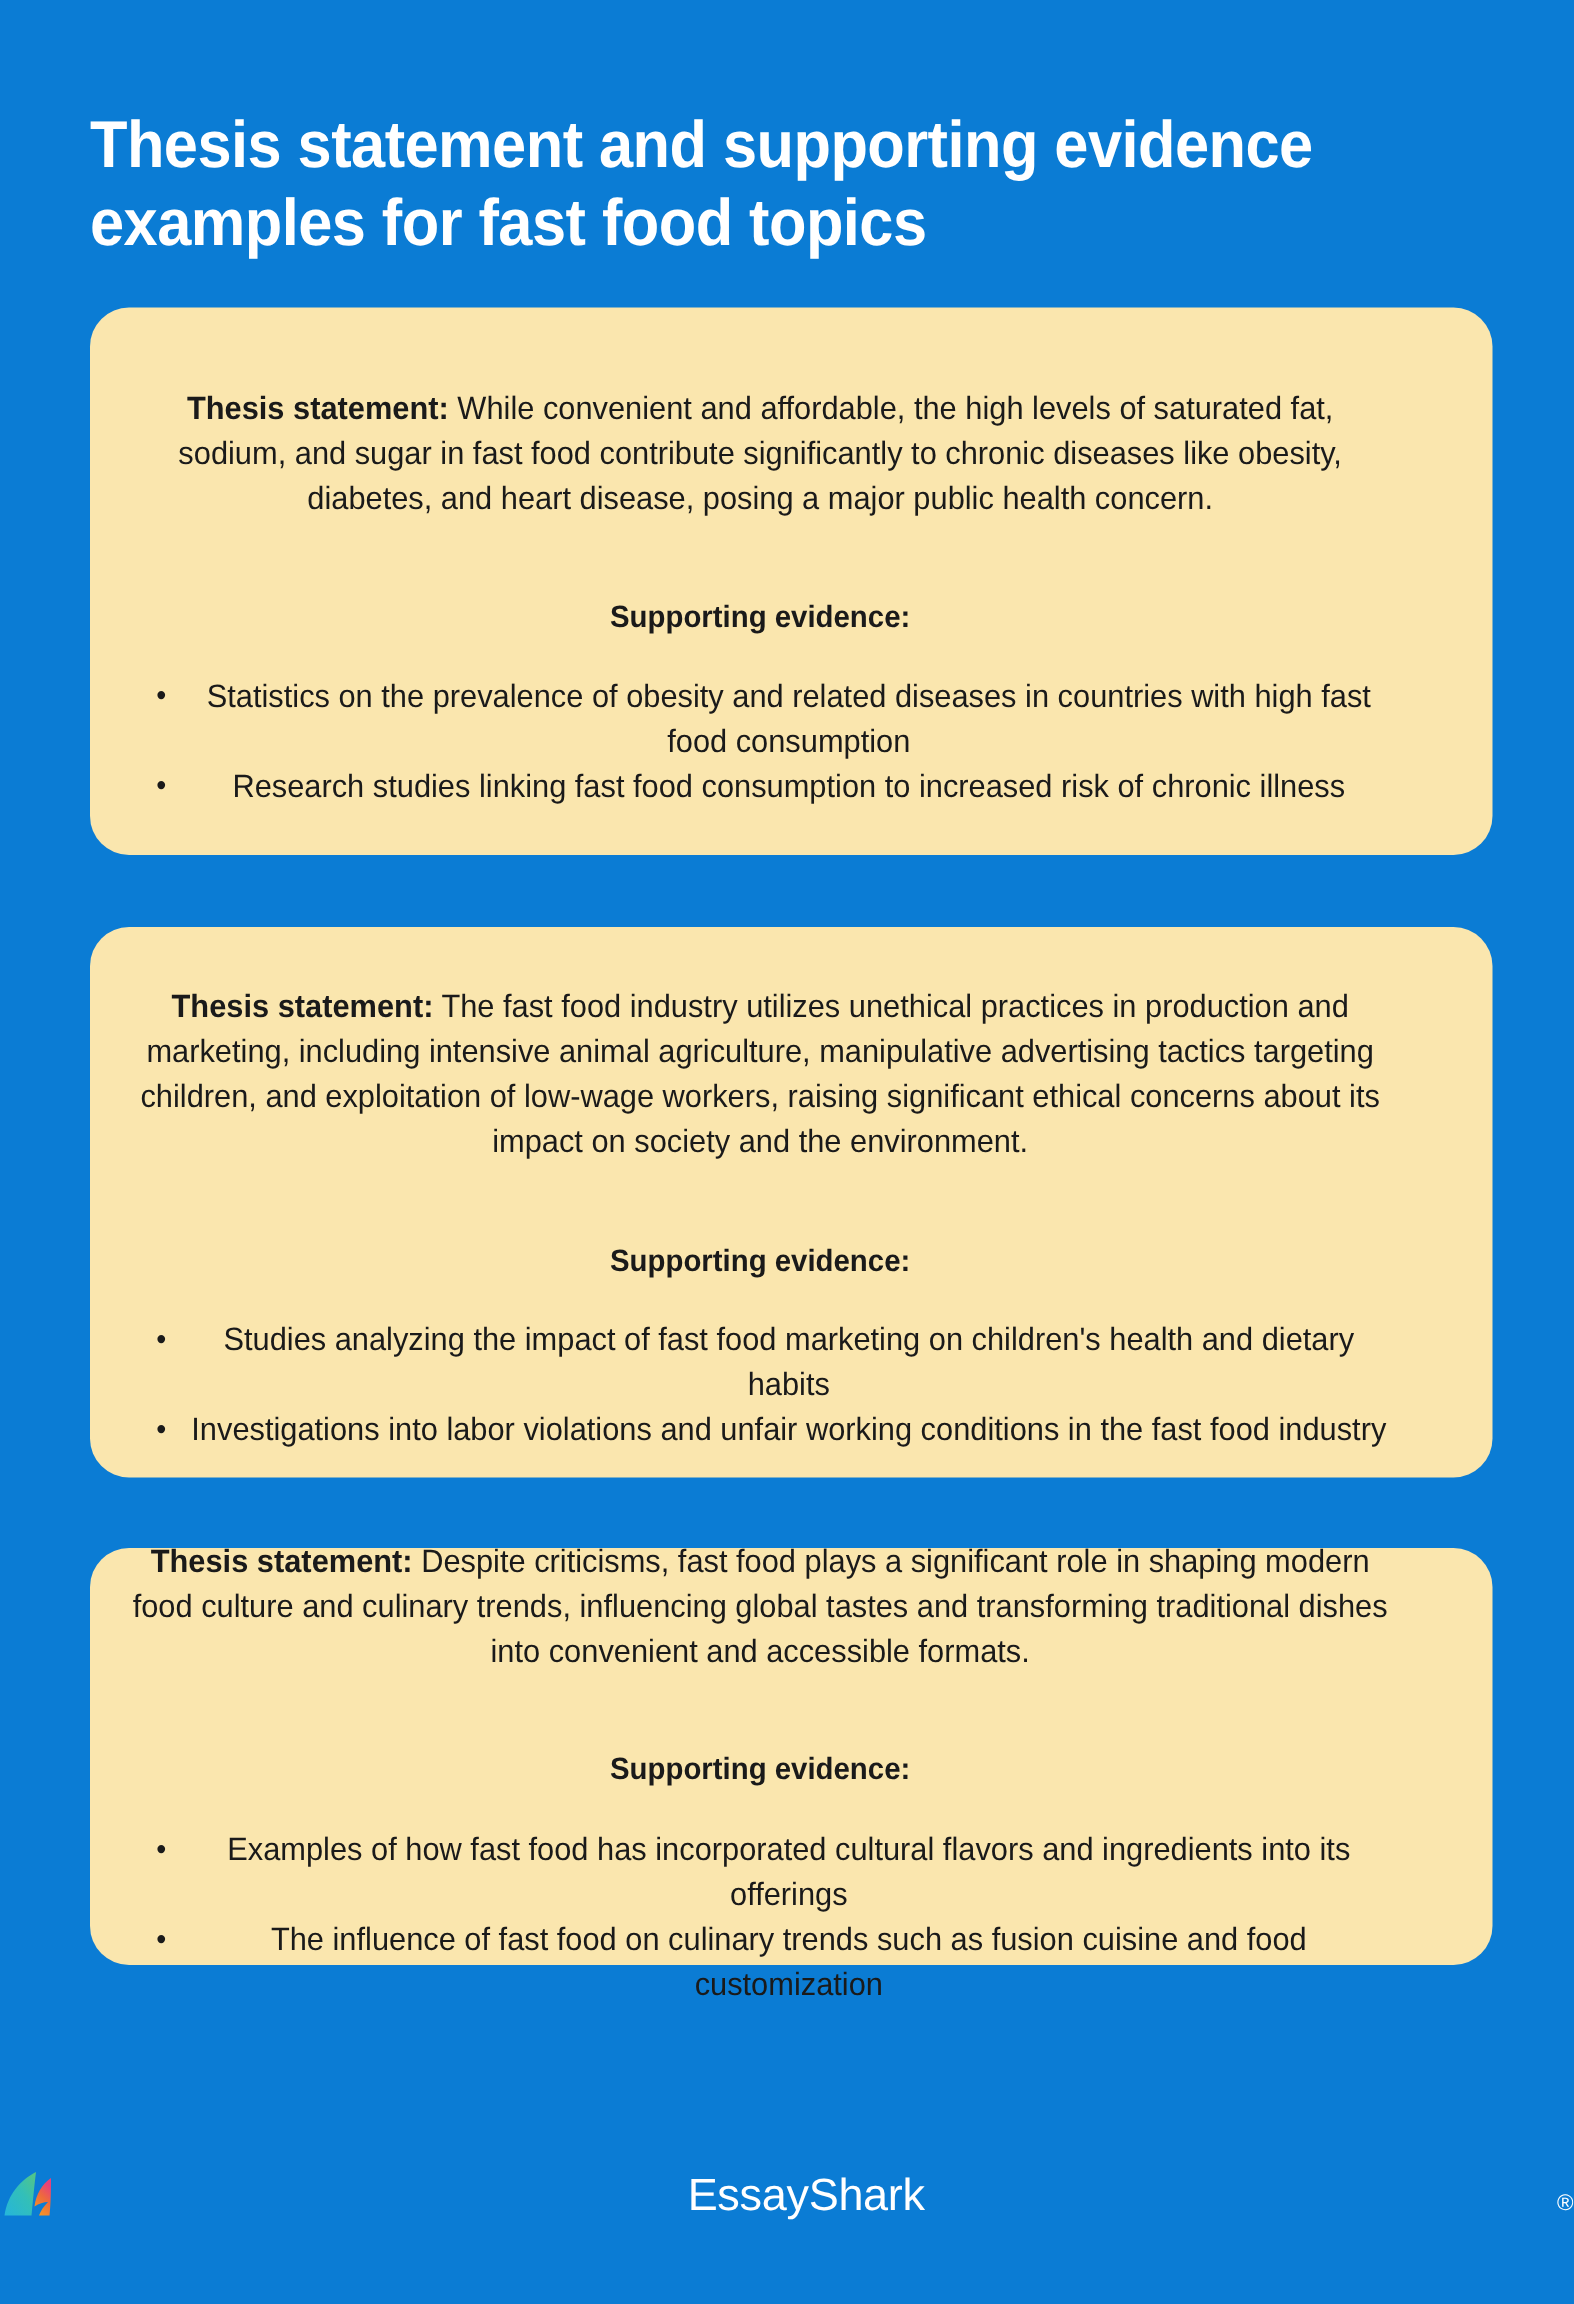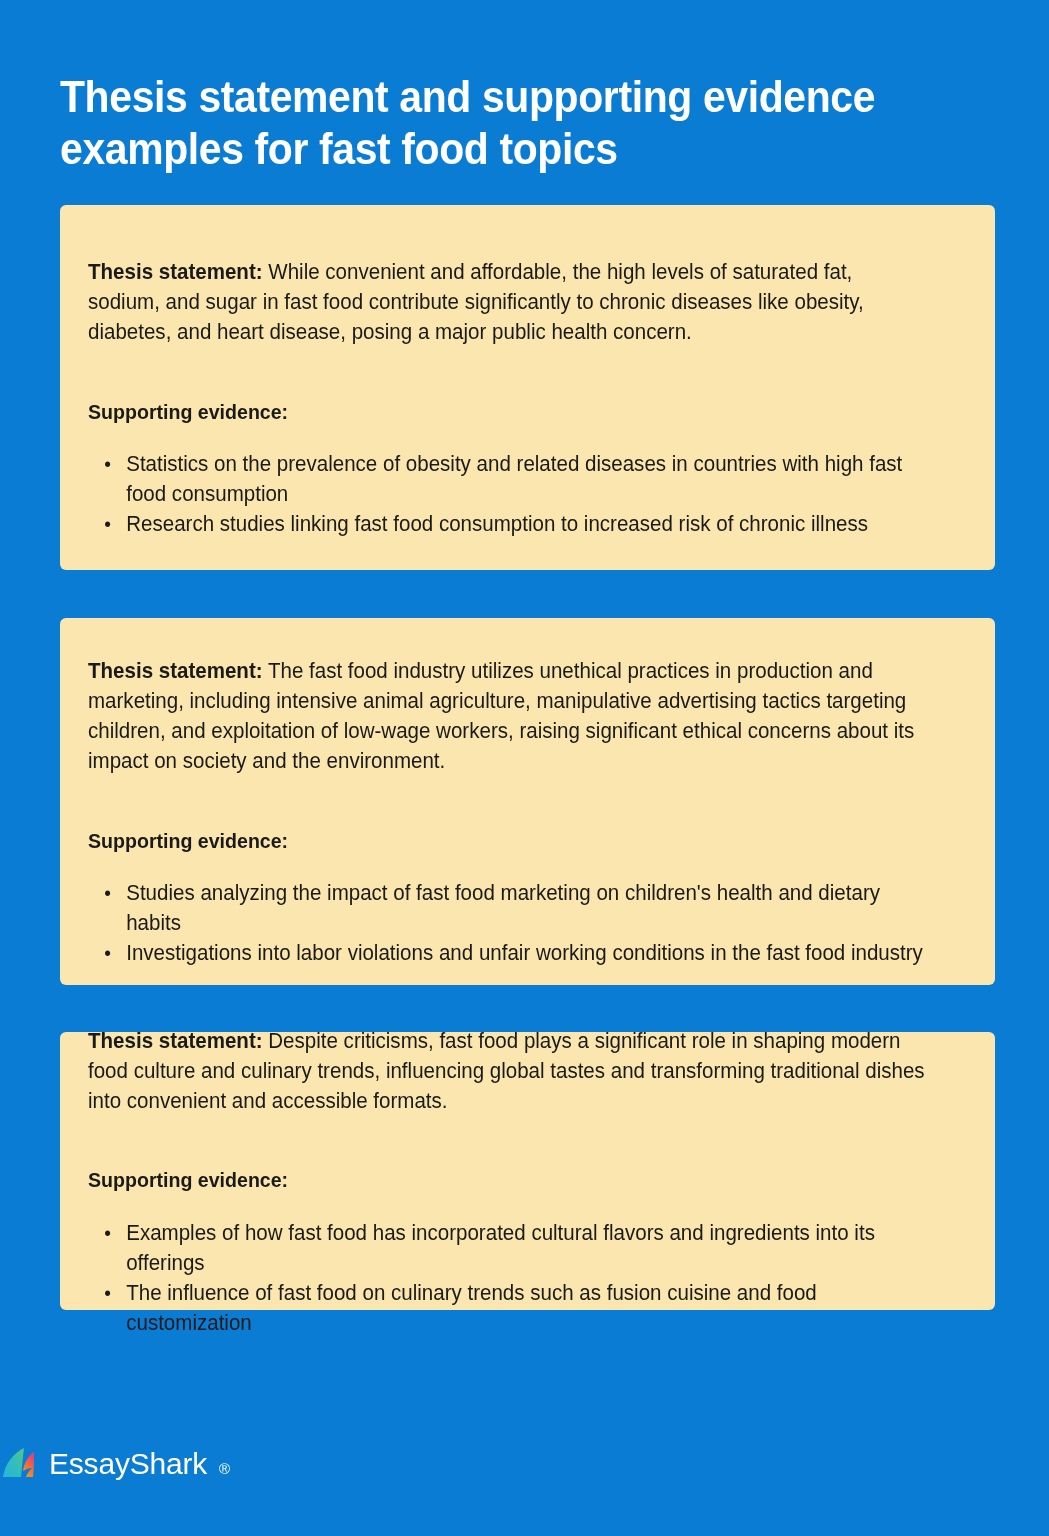--- a/index.html
+++ b/index.html
@@ -34,23 +34,24 @@
     transform: scaleX(0.93);
     transform-origin: left top;
   }
 
   
   .card {
     position: absolute;
     left: 60px;
     width: 935px;
     background: #FAE6AE;
-    border-radius: 6px;
+    border-radius: 26px;
     box-sizing: border-box;
     padding: 0;
+    text-align: center;
   }
   #card-1 { top: 205px;  height: 365px; }
   #card-2 { top: 618px;  height: 367px; }
   #card-3 { top: 1032px; height: 278px; }
 
   .card-inner {
     position: absolute;
     left: 28px;
     right: 30px;
     top: 0;
@@ -107,21 +108,21 @@
   }
 
   
   .footer {
     position: absolute;
     left: 0;
     top: 1444px;
     width: 1049px;
     display: flex;
     align-items: center;
-    justify-content: flex-start;
+    justify-content: space-between;
     gap: 9px;
   }
   .logo-mark {
     width: 40px;
     height: 40px;
     display: block;
   }
   .logo-text {
     color: #FFFFFF;
     font-size: 30px;

